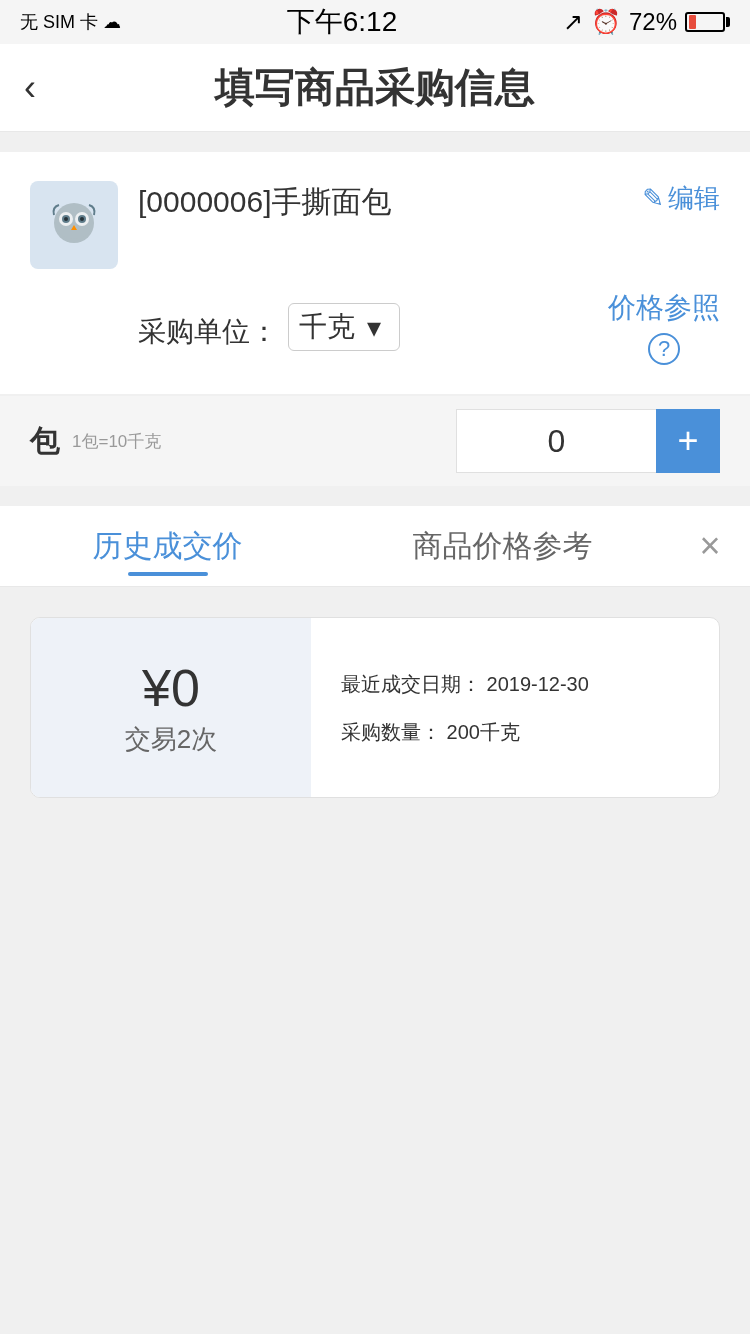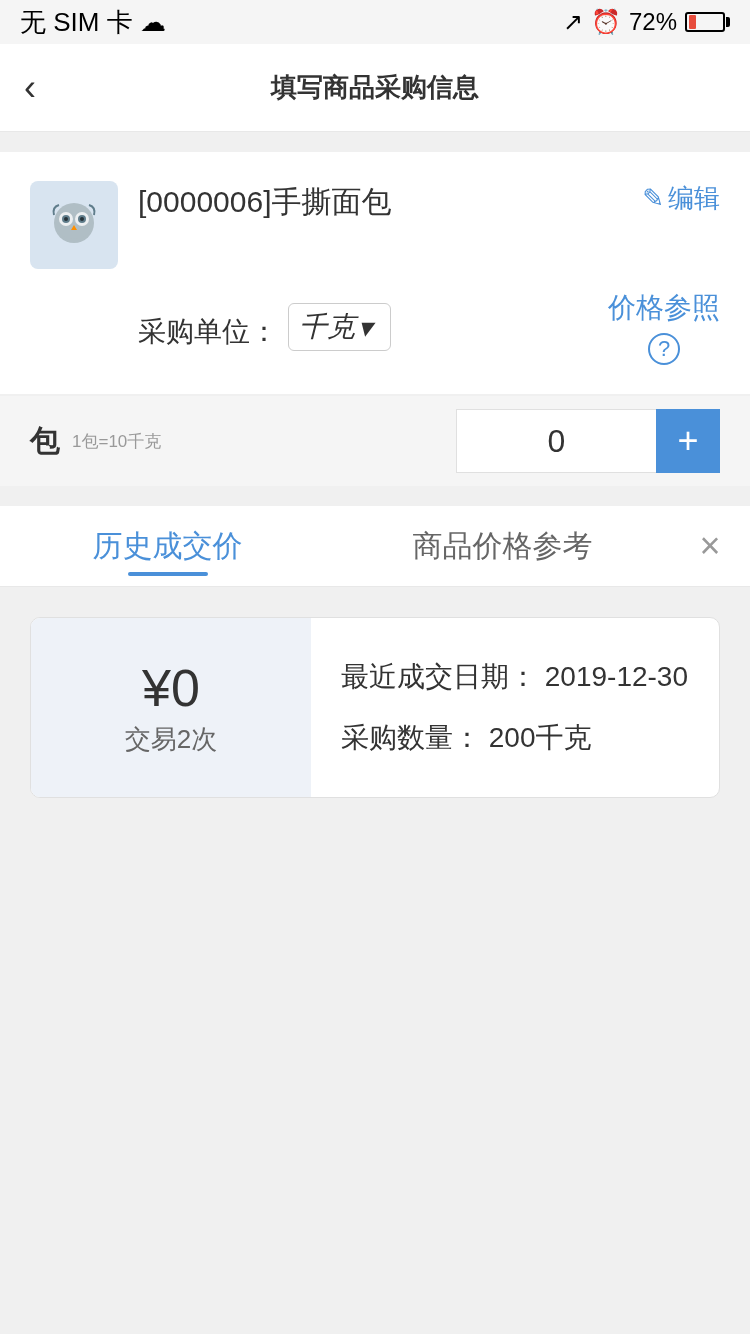--- a/index.html
+++ b/index.html
@@ -17,21 +17,21 @@
     .status-bar {
       width: 750px;
       height: 44px;
       background: #f5f5f5;
       display: flex;
       align-items: center;
       justify-content: space-between;
       padding: 0 20px;
     }
     .status-left {
-      font-size: 26px;
+      font-size: 18px;
       color: #000;
       font-weight: 500;
     }
     .status-center {
       font-size: 28px;
       color: #000;
       font-weight: 500;
     }
     .status-right {
       display: flex;
@@ -80,21 +80,21 @@
       border-bottom: 1px solid #e8e8e8;
     }
     .header-back {
       position: absolute;
       left: 24px;
       font-size: 36px;
       color: #333;
       cursor: pointer;
     }
     .header-title {
-      font-size: 26px;
+      font-size: 40px;
       color: #333;
       font-weight: 600;
     }
 
     
     .product-card {
       background: #fff;
       padding: 29px 30px;
       margin-top: 20px;
     }
@@ -155,22 +155,21 @@
     .unit-select {
       border: 1px solid #ccc;
       border-radius: 6px;
       padding: 4px 18px 4px 10px;
       font-size: 28px;
       color: #333;
       position: relative;
       background: #fff;
       display: flex;
       align-items: center;
-      gap: 3px;
-      font-style: italic;
+      gap: 12px;
     }
     .price-ref {
       color: #4a90d9;
       font-size: 28px;
       display: flex;
       align-items: center;
       gap: 6px;
       cursor: pointer;
       flex-direction: column;
     }
@@ -303,36 +302,37 @@
     }
     .price-right {
       flex: 1;
       padding: 30px 30px;
       display: flex;
       flex-direction: column;
       justify-content: center;
       gap: 16px;
     }
     .price-detail-row {
-      font-size: 28px;
+      font-size: 20px;
       color: #333;
       line-height: 1.6;
     }
 
     
     .main-content {
       background: #f0f0f0;
       min-height: 700px;
     }
   </style>
 </head>
 <body>
 
 <div class="status-bar">
   <span class="status-left">无 SIM 卡 ☁</span>
+  <span class="status-center">下午6:12</span>
   <div class="status-right">
     <span>↗</span>
     <span>⏰</span>
     <span>72%</span>
     <div class="battery-icon">
       <div class="battery-body">
         <div class="battery-fill"></div>
       </div>
       <div class="battery-tip"></div>
     </div>

